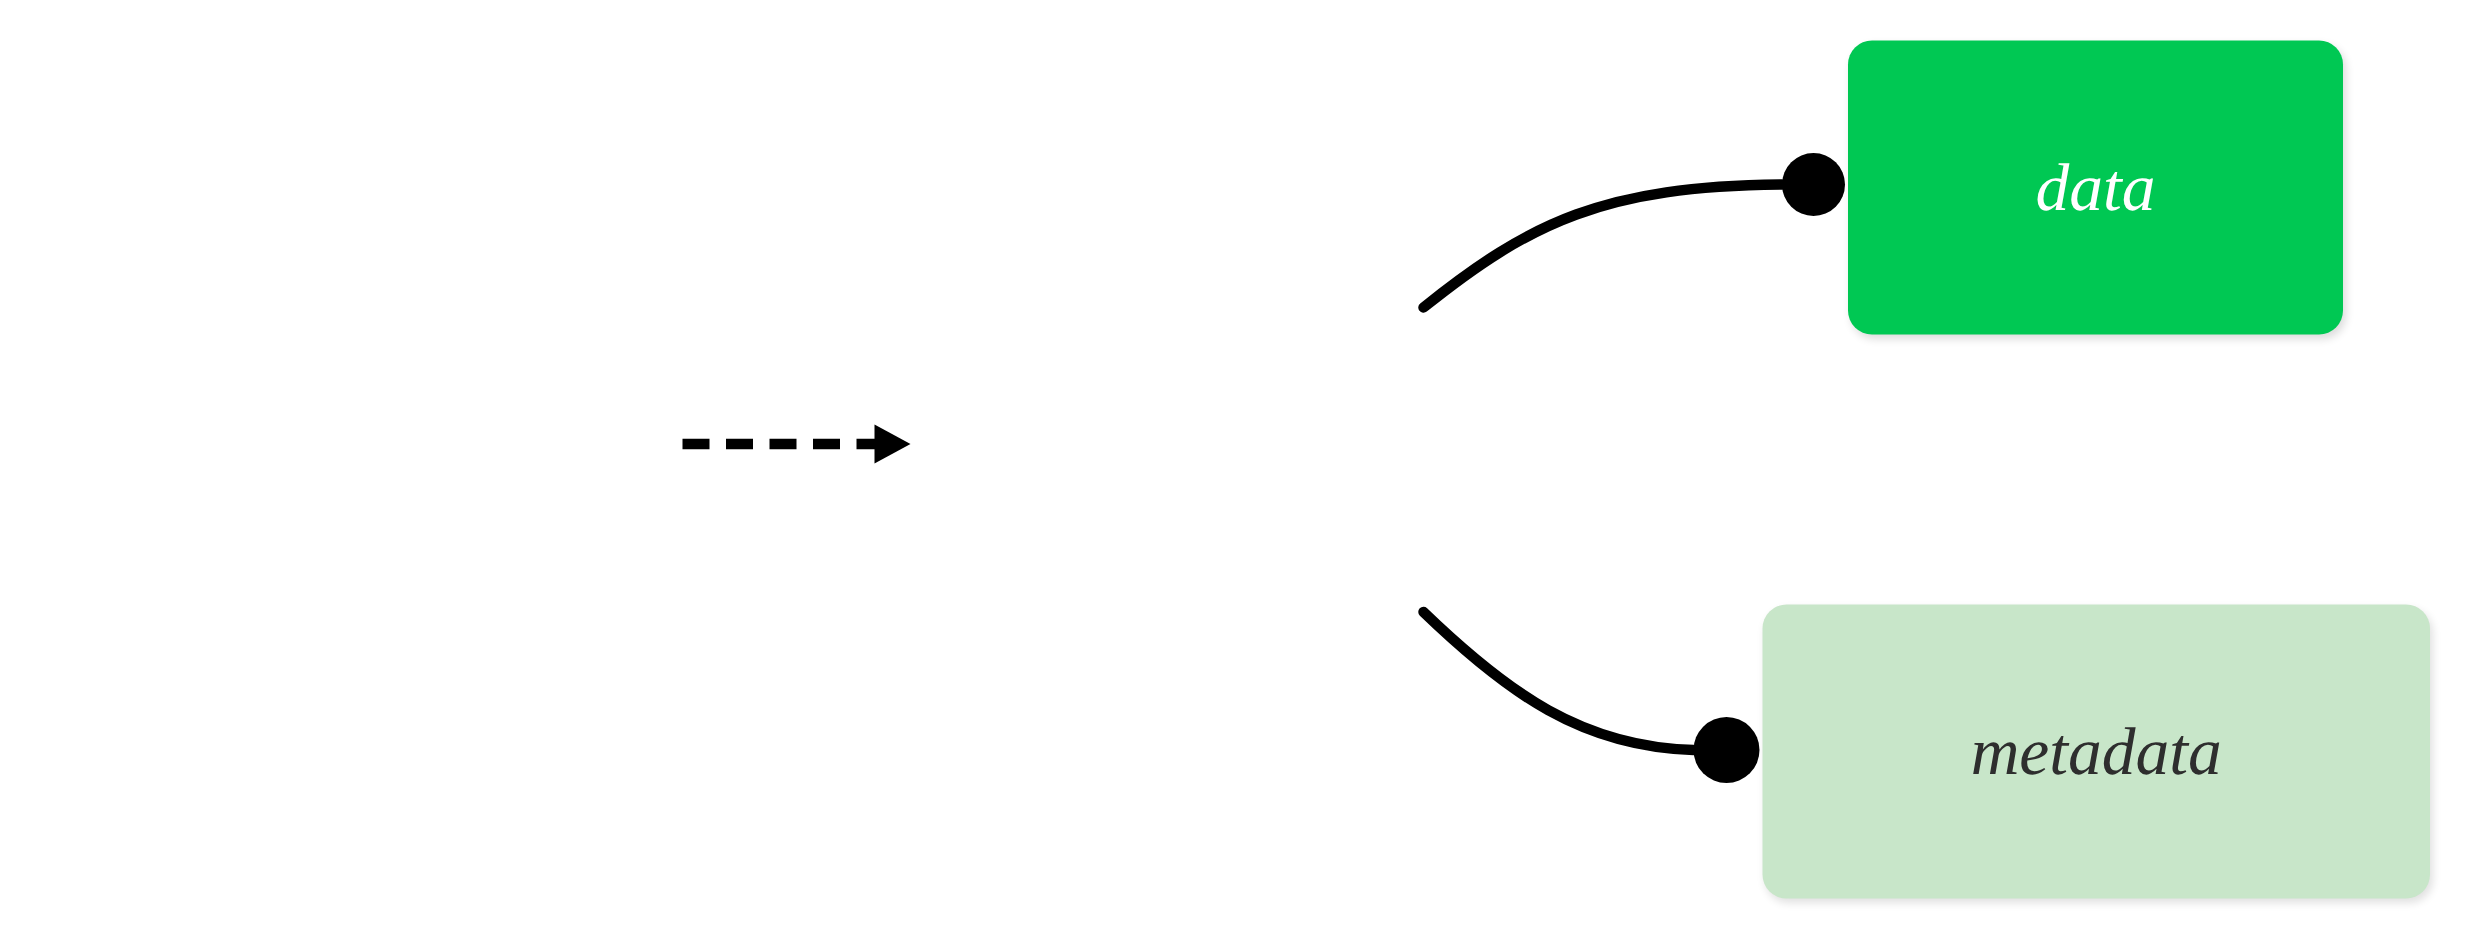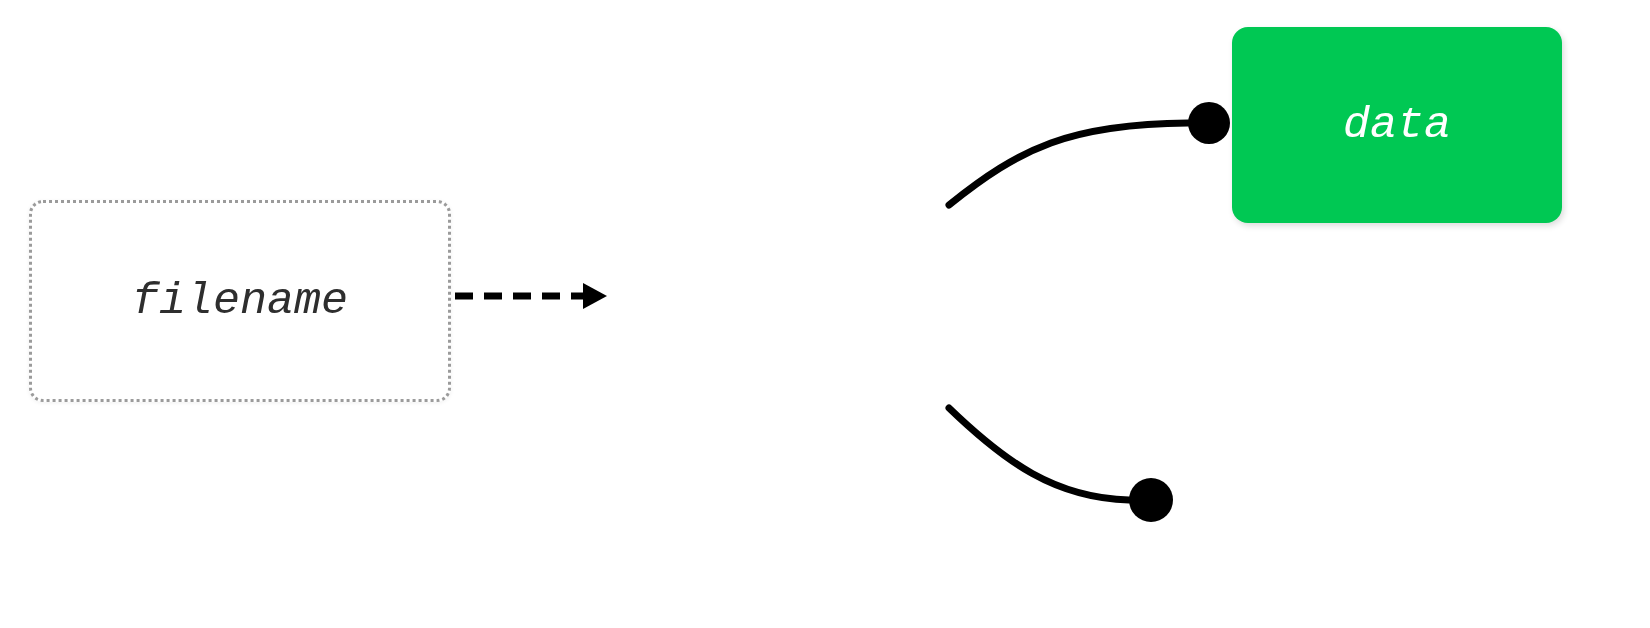--- a/index.html
+++ b/index.html
@@ -28,21 +28,21 @@
     pointer-events: none;
   }
 
   .node {
     position: absolute;
     box-sizing: border-box;
     display: flex;
     align-items: center;
     justify-content: center;
     font-style: italic;
-    font-family: Liberation Mono, monospace;
+    font-family: Liberation Serif, serif;
     white-space: nowrap;
   }
 
   
   #node-filename {
     left: 29px;
     top: 200px;
     width: 422px;
     height: 202px;
     background: #ffffff;
@@ -109,23 +109,23 @@
       <path id="edge-path-1" fill="none" stroke="#000000" stroke-width="7" stroke-linecap="round" d="M 949 205 C 1020 148 1070 124 1188 123"></path>
       <circle id="edge-marker-1" fill="#000000" cx="1209" cy="123" r="21"></circle>
     </g>
 
     <g>
       <path id="edge-path-2" fill="none" stroke="#000000" stroke-width="7" stroke-linecap="round" d="M 949 408 C 1005 462 1055 498 1129 500"></path>
       <circle id="edge-marker-2" fill="#000000" cx="1151" cy="500" r="22"></circle>
     </g>
   </svg>
 
-  <div class="node" id="node-filename" style="left: 29px; top: 200px; width: 422px; height: 202px; color: rgb(46, 46, 46);">
-    <span>filename</span>
-  </div>
 
 
   <div class="node" id="node-data" style="left: 1232px; top: 27px; width: 330px; height: 196px; color: rgb(255, 255, 255);">
     <span>data</span>
   </div>
 
+  <div class="node" id="node-metadata" style="left: 1175px; top: 403px; width: 445px; height: 196px; color: rgb(46, 46, 46);">
+    <span>metadata</span>
+  </div>
 
 </div>
 
 </body></html>

